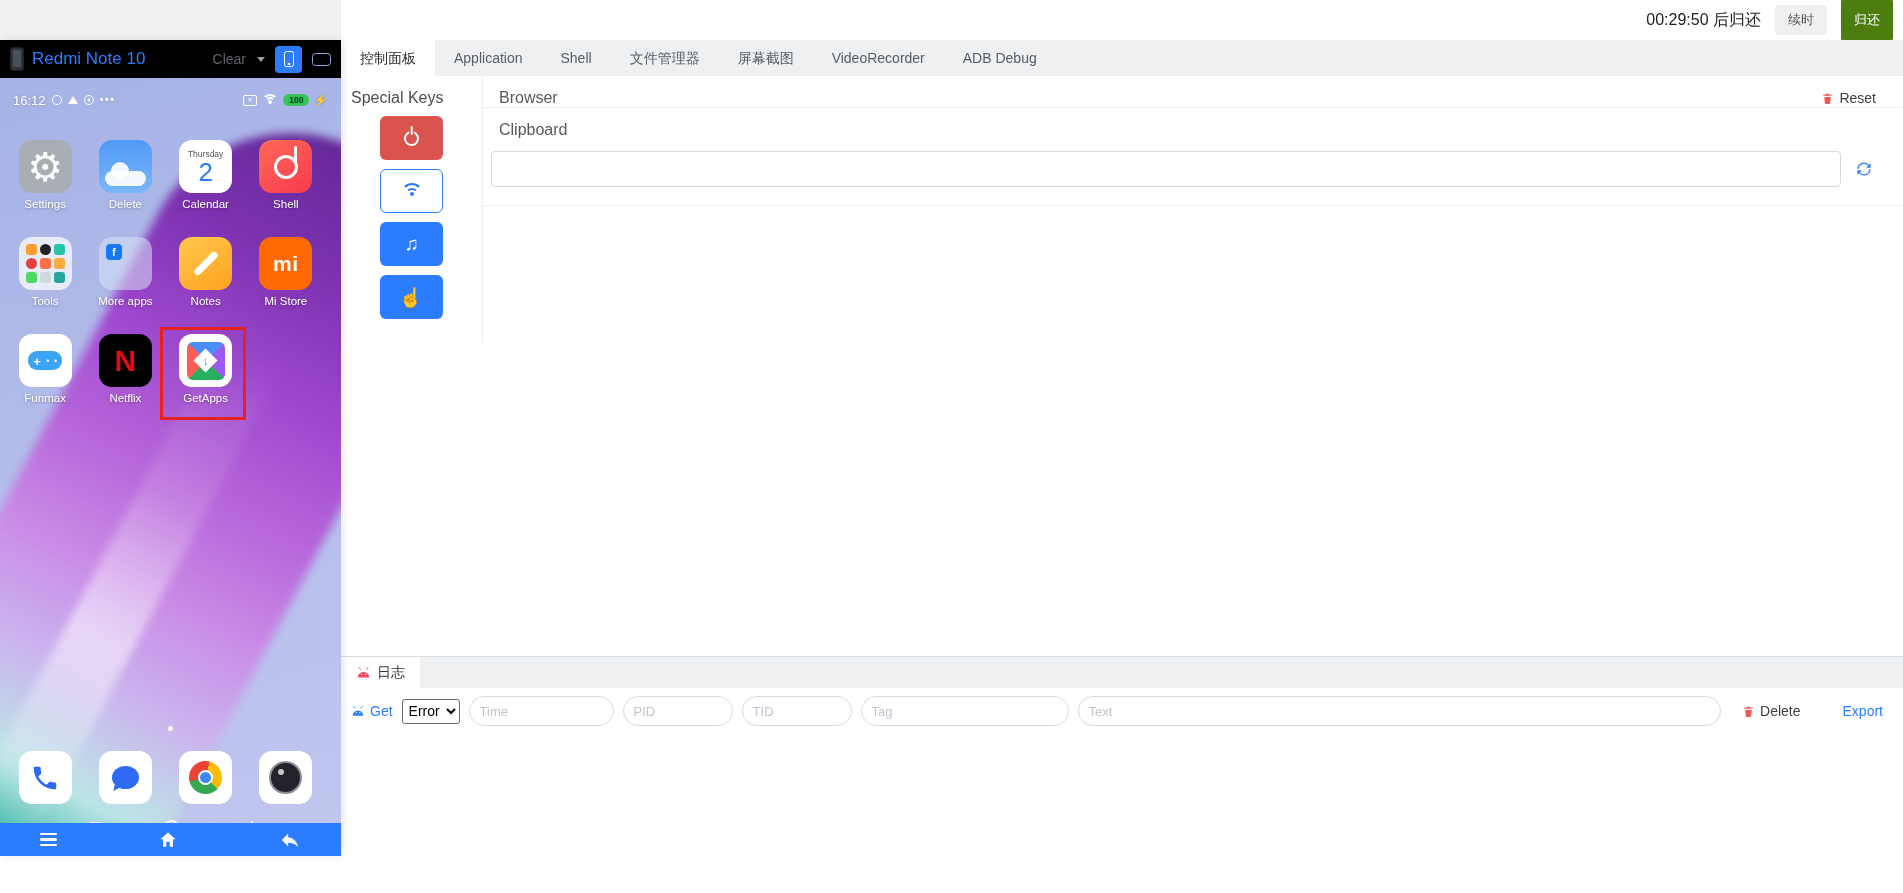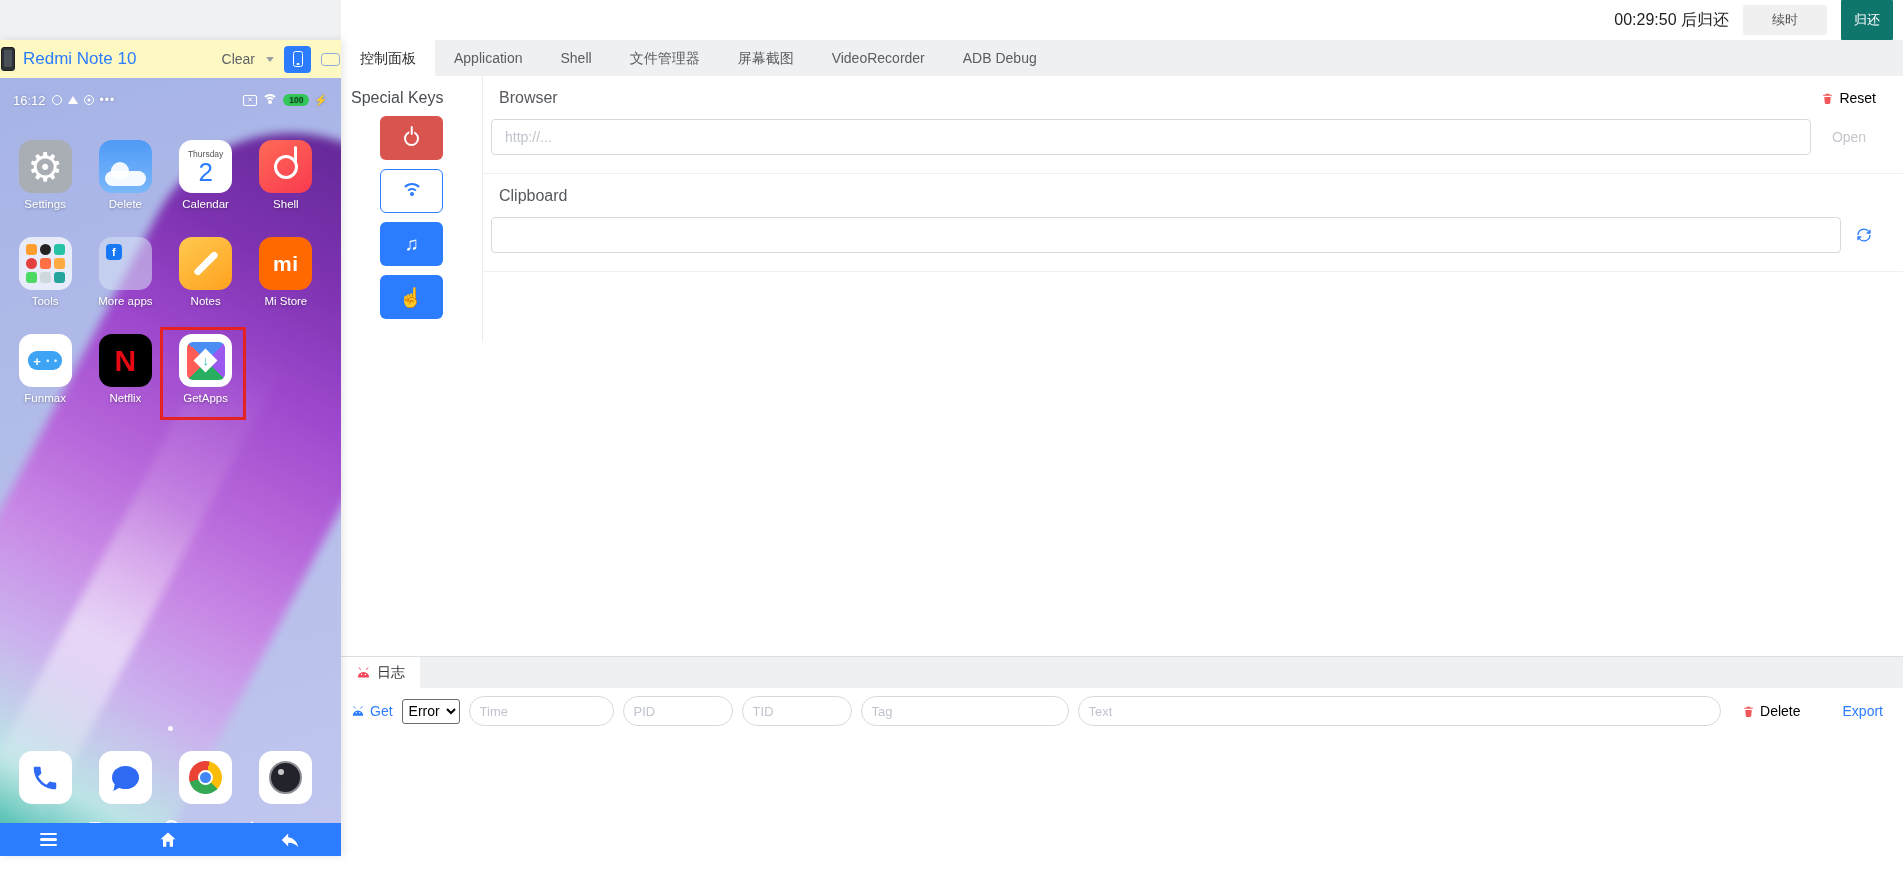--- a/index.html
+++ b/index.html
@@ -4,26 +4,26 @@
 <style>
   * { margin:0; padding:0; box-sizing:border-box; }
   html,body { width:1903px; height:893px; overflow:hidden; font-family:"Liberation Sans",sans-serif; background:#fff; }
   .app { position:relative; width:1903px; height:856px; }
 
   
   .top-bar { position:absolute; top:0; left:0; right:0; height:40px; background:#fff; }
   .top-left-strip { position:absolute; top:0; left:0; width:341px; height:40px; background:#f0f1f2; }
   .timer-group { position:absolute; right:10px; top:0; height:40px; display:flex; align-items:center; gap:14px; background:#fff; padding-left:18px; }
   .timer-text { font-size:16px; color:#222; }
-  .btn-extend { background:#f0f0f0; color:#555; border:none; border-radius:3px; padding:6px 29px; font-size:13px; cursor:pointer; }
-  .btn-return { background:#0f766e; color:#fff; border:none; border-radius:3px; padding:12px 13px; font-size:13px; cursor:pointer; }
+  .btn-extend { background:#f0f0f0; color:#555; border:none; border-radius:3px; padding:6px 13px; font-size:13px; cursor:pointer; }
+  .btn-return { background:#4d7c0f; color:#fff; border:none; border-radius:3px; padding:12px 13px; font-size:13px; cursor:pointer; }
 
   
   .device-panel { position:absolute; left:0; top:40px; width:341px; bottom:0; background:#fff; box-shadow:2px 0 8px rgba(0,0,0,.10); z-index:3; display:flex; flex-direction:column; }
-  .device-header { height:38px; display:flex; align-items:center; padding:0 1px; gap:8px; background:#fef9c3; }
+  .device-header { height:38px; display:flex; align-items:center; padding:0 10px; gap:8px; background:#000000; }
   .phone-thumb { width:14px; height:24px; background:#2e3237; border-radius:3px; border:1px solid #1e2124; position:relative; flex:none; }
   .phone-thumb::after { content:''; position:absolute; inset:2px 2px 3px 2px; background:#4a5058; border-radius:1px; }
   .device-title { color:#2b7cff; font-size:17px; }
   .header-right { margin-left:auto; display:flex; align-items:center; gap:10px; }
   .clear-dd { color:#5f6368; font-size:14px; cursor:pointer; display:flex; align-items:center; gap:11px; }
   .caret-down { width:0; height:0; border-left:4px solid transparent; border-right:4px solid transparent; border-top:5px solid #9aa0a6; display:inline-block; }
   .portrait-btn { width:27px; height:27px; background:#2b7cff; border:none; border-radius:4px; display:flex; align-items:center; justify-content:center; cursor:pointer; }
   .portrait-glyph { width:10px; height:16px; border:1.6px solid #fff; border-radius:2.5px; position:relative; }
   .portrait-glyph::after { content:''; position:absolute; left:50%; bottom:1.5px; transform:translateX(-50%); width:3px; height:1.6px; background:#fff; border-radius:1px; }
   .landscape-glyph { width:19px; height:13px; border:1.6px solid #8fa9dd; border-radius:3.5px; cursor:pointer; }
@@ -137,21 +137,21 @@
   .wifi-blue { position:relative; width:22px; height:16px; }
   .wifi-blue i { position:absolute; left:50%; transform:translateX(-50%); border:2.5px solid transparent; border-top-color:#2b7cff; border-radius:50%; }
   .wifi-blue .w1 { width:22px; height:22px; top:0; }
   .wifi-blue .w2 { width:13px; height:13px; top:4.5px; }
   .wifi-blue .w3 { width:4px; height:4px; top:9px; background:#2b7cff; border-radius:50%; border:none; }
 
   .main-col { position:absolute; left:142px; right:0; top:0; }
   .section-head { display:flex; align-items:center; justify-content:space-between; padding:13px 27px 0 16px; }
   .section-title { font-size:16px; color:#55585c; }
   .link { display:inline-flex; align-items:center; gap:5px; font-size:14px; cursor:pointer; background:none; border:none; }
-  .link.red { color:#000000; }
+  .link.red { color:#404040; }
   .link.blue { color:#2b7cff; }
   .input-row { display:flex; align-items:center; padding:12px 16px 18px 8px; }
   .text-input { height:36px; border:1px solid #d9d9d9; border-radius:4px; padding:0 13px; font-size:14px; color:#333; width:100%; outline:none; background:#fff; }
   .text-input::placeholder { color:#c0c4cc; }
   .open-btn { width:76px; text-align:center; background:none; border:none; color:#c3c6cb; font-size:14px; flex:none; cursor:default; }
   .refresh-btn { width:46px; display:flex; justify-content:center; background:none; border:none; cursor:pointer; flex:none; }
   .h-divider { height:1px; background:#efefef; }
 
   
   .log-panel { position:absolute; left:341px; right:0; top:656px; bottom:0; background:#fff; border-top:1px solid #dcdfe2; }
@@ -383,24 +383,20 @@
 
       <div class="main-col">
         <div class="section-head">
           <span class="section-title">Browser</span>
           <button class="link red">
             <svg width="13" height="13" viewBox="0 0 24 24" fill="#f25656">
                 <path d="M9 3h6l1 2h4v2H4V5h4l1-2zm-3 6h12l-1 11a2 2 0 0 1-2 2H9a2 2 0 0 1-2-2L6 9z"></path>
               </svg>
             <span>Reset</span>
           </button>
-        </div>
-        <div class="input-row">
-          <input class="text-input" placeholder="http://..." style="">
-          <button class="open-btn">Open</button>
         </div>
         <div class="h-divider"></div>
 
         <div class="section-head">
           <span class="section-title">Clipboard</span>
         </div>
         <div class="input-row">
           <input class="text-input" style="">
           <button class="refresh-btn">
             <svg width="16" height="16" viewBox="0 0 24 24" fill="#2b7cff">

